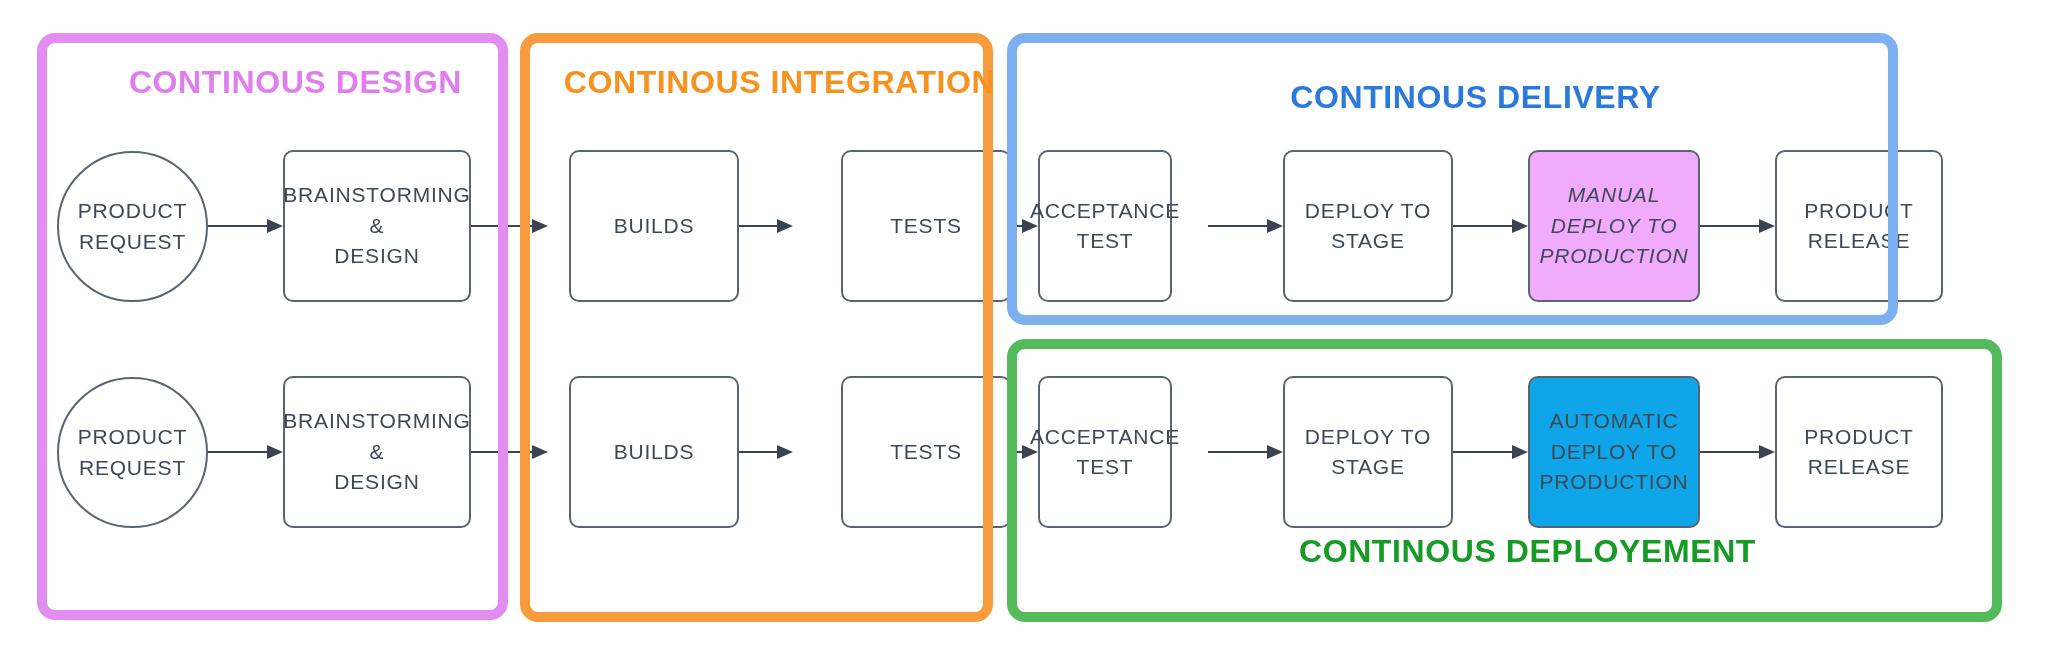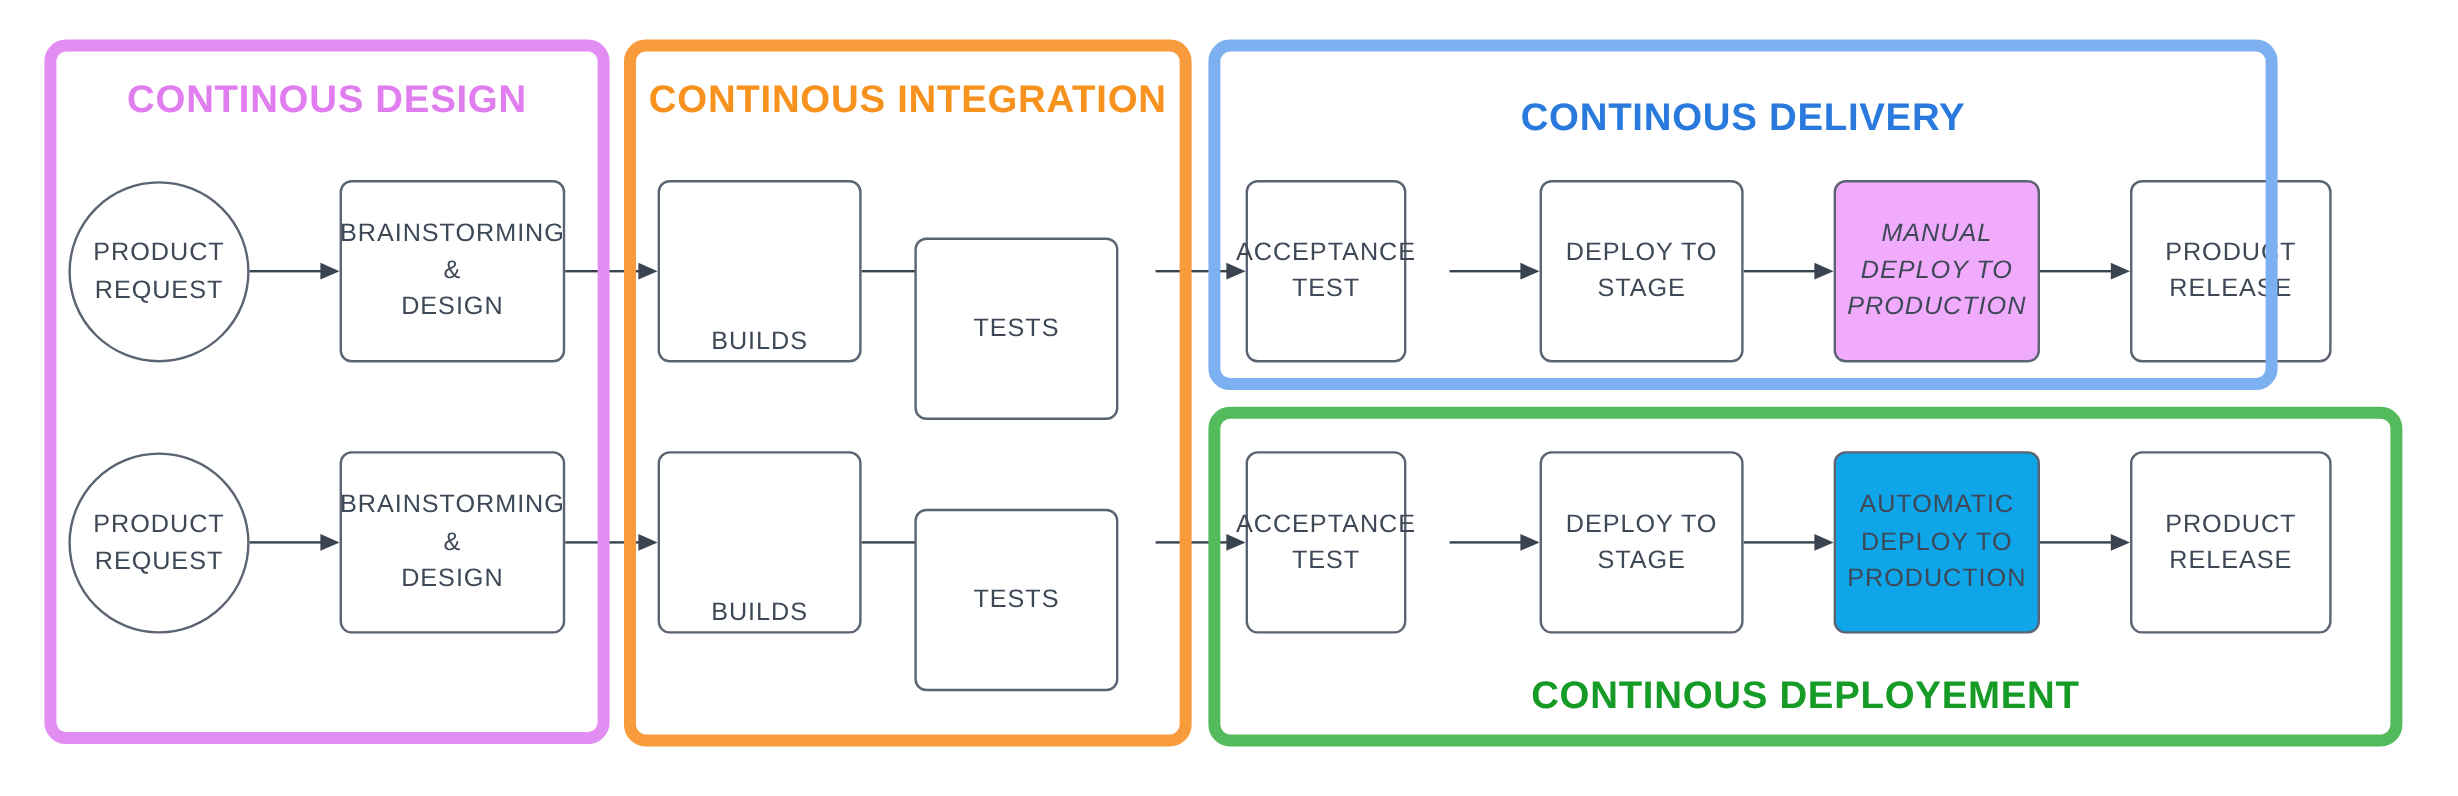--- a/index.html
+++ b/index.html
@@ -10,48 +10,48 @@
     --node-border:#5b6472; --node-text:#3e4856; --connector:#3a4451;
   }
   html,body{margin:0;padding:0;background:#ffffff;}
   #canvas{position:relative;width:2048px;height:663px;background:#ffffff;
           font-family:"Liberation Sans", sans-serif;overflow:hidden;}
 
   
   .group{position:absolute;box-sizing:border-box;border:10px solid;border-radius:18px;
          background:transparent;z-index:4;pointer-events:none;}
   .group-title{position:absolute;left:0;width:100%;text-align:center;
-               font-weight:bold;font-size:32px;letter-spacing:.6px;white-space:nowrap;}
+               font-weight:bold;font-size:32px;letter-spacing:.6px;white-space:nowrap;padding-left:23px;}
   .g-design{left:37px;top:33px;width:471px;height:587px;border-color:var(--design);}
   .g-design .group-title{top:21px;color:var(--design-title);}
   .g-integration{left:520px;top:33px;width:473px;height:589px;border-color:var(--integration);}
   .g-integration .group-title{top:21px;color:var(--integration-title);}
   .g-delivery{left:1007px;top:33px;width:891px;height:292px;border-color:var(--delivery);}
   .g-delivery .group-title{top:36px;color:var(--delivery-title);}
   .g-deployment{left:1007px;top:339px;width:995px;height:283px;border-color:var(--deployment);}
-  .g-deployment .group-title{bottom:14px;color:var(--deployment-title);margin-top:36px;}
+  .g-deployment .group-title{bottom:42px;color:var(--deployment-title);margin-top:36px;}
 
   
   .node{position:absolute;box-sizing:border-box;display:flex;align-items:center;justify-content:center;
         background:#ffffff;border:2px solid var(--node-border);color:var(--node-text);
         font-size:21px;letter-spacing:.8px;line-height:1.45;text-align:center;z-index:3;}
   .rect{border-radius:10px;}
   .circle{border-radius:50%;}
   .node-label{white-space:pre-line;padding:0 4px;}
   .fill-lavender{background:#f0abfc;font-style:italic;}
   .fill-pink{background:#0ea5e9;}
 
   .r1{top:150px;height:152px;}
   .r2{top:376px;height:152px;}
   .c-request{left:57px;width:151px;}
   .c-request.r1{top:151px;height:151px;}
   .c-request.r2{top:377px;height:151px;}
   .c-brain{left:283px;width:188px;align-items:center;}
-  .c-builds{left:548px;width:170px;align-items:flex-end;}
-  .c-tests{left:762px;width:170px;margin-top:48px;}
+  .c-builds{left:569px;width:170px;}
+  .c-tests{left:841px;width:170px;}
   .c-accept{left:1038px;width:134px;}
   .c-deploy{left:1283px;width:170px;}
   .c-prod{left:1528px;width:172px;}
   .c-release{left:1775px;width:168px;}
 
   
   .arrow{position:absolute;height:2px;background:var(--connector);z-index:1;}
   .arrow::after{content:"";position:absolute;right:-15px;top:-6px;width:0;height:0;
         border-left:16px solid var(--connector);border-top:7px solid transparent;border-bottom:7px solid transparent;}
   .ar1{top:225px;} .ar2{top:451px;}

